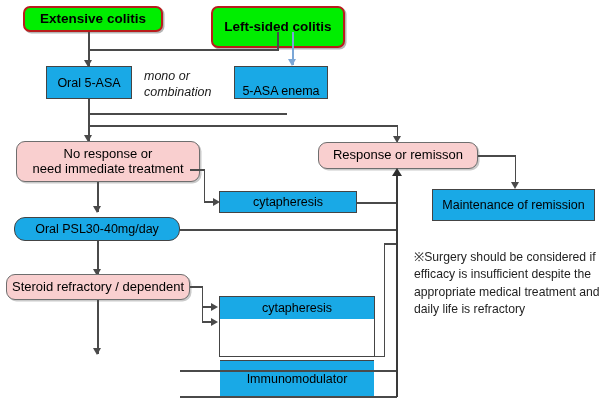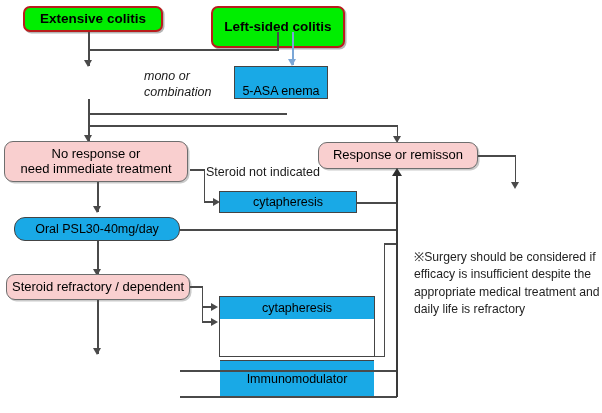--- a/index.html
+++ b/index.html
@@ -128,20 +128,23 @@
 
   <div class="ln v thick" style="left:277px; top:32px; height:18px;"></div>
   <div class="ln h thick" style="left:88px; top:49px; width:191px;"></div>
 
   <div class="ln v thick" style="left:88px; top:49px; height:17px;"></div>
   <div class="arrow down" style="left:84px; top:60px;"></div>
 
   <div class="ln v blue-ln" style="left:292px; top:32px; height:33px;"></div>
   <div class="arrow down blue-ar" style="left:288px; top:59px;"></div>
 
+  <div class="node blue" style="left:46px; top:66px; width:86px; height:33px;">
+    <span>Oral 5-ASA</span>
+  </div>
 
   <div class="node plain" style="left:144px; top:68px; width:88px; height:32px;font-style:italic;">
     <div>
       <div>mono or</div>
       <div>combination</div>
     </div>
   </div>
 
   <div class="node blue" style="left:234px; top:66px; width:94px; height:33px;align-items:flex-end;">
     <span>5-ASA enema</span>
@@ -150,44 +153,44 @@
   <div class="ln v thick" style="left:88px; top:99px; height:42px;"></div>
 
   <div class="ln h thick" style="left:88px; top:113px; width:199px;"></div>
 
   <div class="ln h thick" style="left:88px; top:125px; width:310px;"></div>
   <div class="ln v thick" style="left:396.5px; top:125px; height:17px;"></div>
   <div class="arrow down" style="left:392.5px; top:136px;"></div>
 
   <div class="arrow down" style="left:84px; top:135px;"></div>
 
-  <div class="node pink" style="left:4px; top:141px; width:184px; height:41px;">
+  <div class="node pink" style="left:16px; top:141px; width:184px; height:41px;">
     <div>
       <div>No response or</div>
       <div>need immediate treatment</div>
     </div>
   </div>
 
   <div class="ln h thick" style="left:190px; top:169px; width:15px;"></div>
   <div class="ln v thick" style="left:203.5px; top:169px; height:33px;"></div>
   <div class="ln h thick" style="left:203.5px; top:201px; width:12px;"></div>
   <div class="arrow right" style="left:213px; top:197.5px;"></div>
 
-  <div class="node plain" style="left:206px; top:164px; width:135px; height:16px;">
-    <span>Steroid not indicated</span>
-  </div>
 
   <div class="node pink" style="left:318px; top:142px; width:160px; height:27px;">
     <span>Response or remisson</span>
   </div>
 
   <div class="ln h thick" style="left:478px; top:155px; width:38px;"></div>
   <div class="ln v thick" style="left:514.5px; top:155px; height:31px;"></div>
   <div class="arrow down" style="left:510.5px; top:182px;"></div>
 
+  <div class="node blue" style="left:432px; top:189px; width:163px; height:32px;">
+    <span>Maintenance of remission</span>
+  </div>
 
   <div class="node blue" style="left:219px; top:191px; width:138px; height:22px;">
     <span>cytapheresis</span>
   </div>
 
   <div class="ln h thick" style="left:357px; top:202px; width:40px;"></div>
 
   <div class="ln v thick" style="left:97px; top:182px; height:30px;"></div>
   <div class="arrow down" style="left:93px; top:206px;"></div>
 

